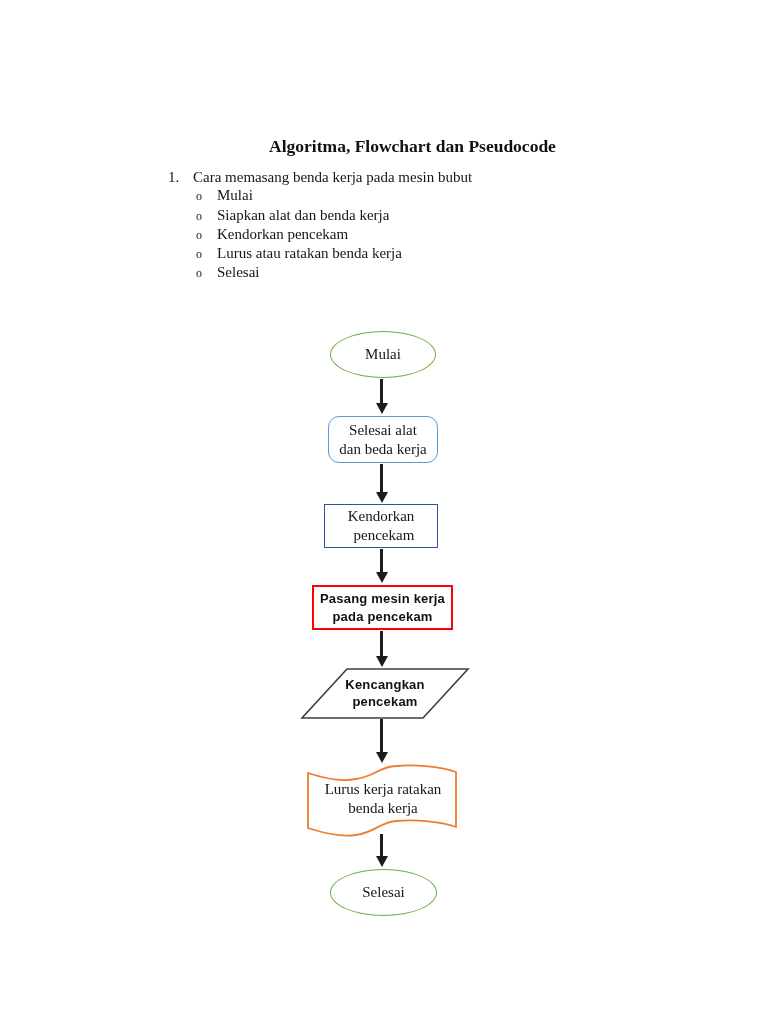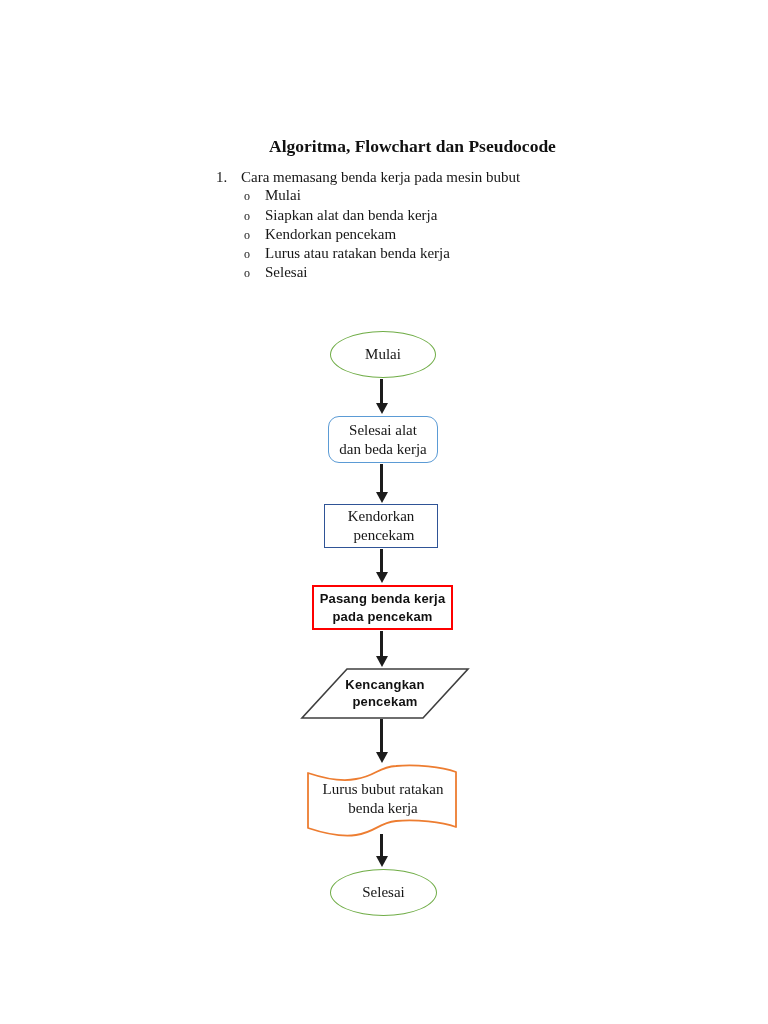--- a/index.html
+++ b/index.html
@@ -13,21 +13,21 @@
   }
   .page{position:absolute;left:0;top:0;width:665px;height:1024px;background:#fff;}
 
   
   .doc-title{
     position:absolute;left:165px;top:136px;width:495px;
     text-align:center;font-weight:bold;font-size:17.5px;line-height:21px;color:#111;
   }
   .list{
     position:absolute;left:168px;top:168px;
-    font-size:15px;line-height:18.3px;color:#161616;margin-left:48px;
+    font-size:15px;line-height:18.3px;color:#161616;
   }
   .list .row-main .num{display:inline-block;width:25px;}
   .list .sub{padding-left:28px;}
   .list .sub .bullet{
     display:inline-block;width:21px;font-size:12px;vertical-align:baseline;
   }
 
   
   .node{
     position:absolute;display:flex;align-items:center;justify-content:center;
@@ -116,21 +116,21 @@
   <div class="node serif-label" id="n-kendorkan" style="border-color: rgb(47, 84, 150); text-align: right;">
     <span><span>Kendorkan</span><br><span>pencekam</span></span>
   </div>
 
   <div class="arrow" id="arrow-3">
     <div class="stem" style="background: rgb(28, 28, 28);"></div>
     <div class="head" style="border-top-color: rgb(28, 28, 28);"></div>
   </div>
 
   <div class="node sans-label" id="n-pasang" style="border-color: rgb(254, 0, 0);">
-    <span><span>Pasang benda kerja</span><br><span>pada pencekam</span></span>
+    <span><span>Pasang mesin kerja</span><br><span>pada pencekam</span></span>
   </div>
 
   <div class="arrow" id="arrow-4">
     <div class="stem" style="background: rgb(28, 28, 28);"></div>
     <div class="head" style="border-top-color: rgb(28, 28, 28);"></div>
   </div>
 
   <svg class="svg-node" id="svg-kencangkan" width="172" height="53" viewBox="0 0 172 53">
     <polygon points="48,2 169,2 124,51 3,51" fill="#ffffff" stroke-width="1.6" stroke="#3F3F3F"></polygon>
   </svg>
@@ -148,21 +148,21 @@
              C 22,19 38,22 52,19
              C 72,16 74,7 92,6
              C 112,4 138,7 152,12
              L 152,67
              C 138,62 112,59 92,61
              C 74,63 72,72 52,75
              C 38,77 22,74 4,68
              Z" fill="#ffffff" stroke-width="1.8" stroke-linejoin="round" stroke="#ED7D31"></path>
   </svg>
   <div class="node serif-label" id="lbl-lurus">
-    <span><span>Lurus bubut ratakan</span><br><span>benda kerja</span></span>
+    <span><span>Lurus kerja ratakan</span><br><span>benda kerja</span></span>
   </div>
 
   <div class="arrow" id="arrow-6">
     <div class="stem" style="background: rgb(28, 28, 28);"></div>
     <div class="head" style="border-top-color: rgb(28, 28, 28);"></div>
   </div>
 
   <div class="node n-ellipse serif-label" id="n-end" style="border-color: rgb(112, 173, 71);">
     <span>Selesai</span>
   </div>

